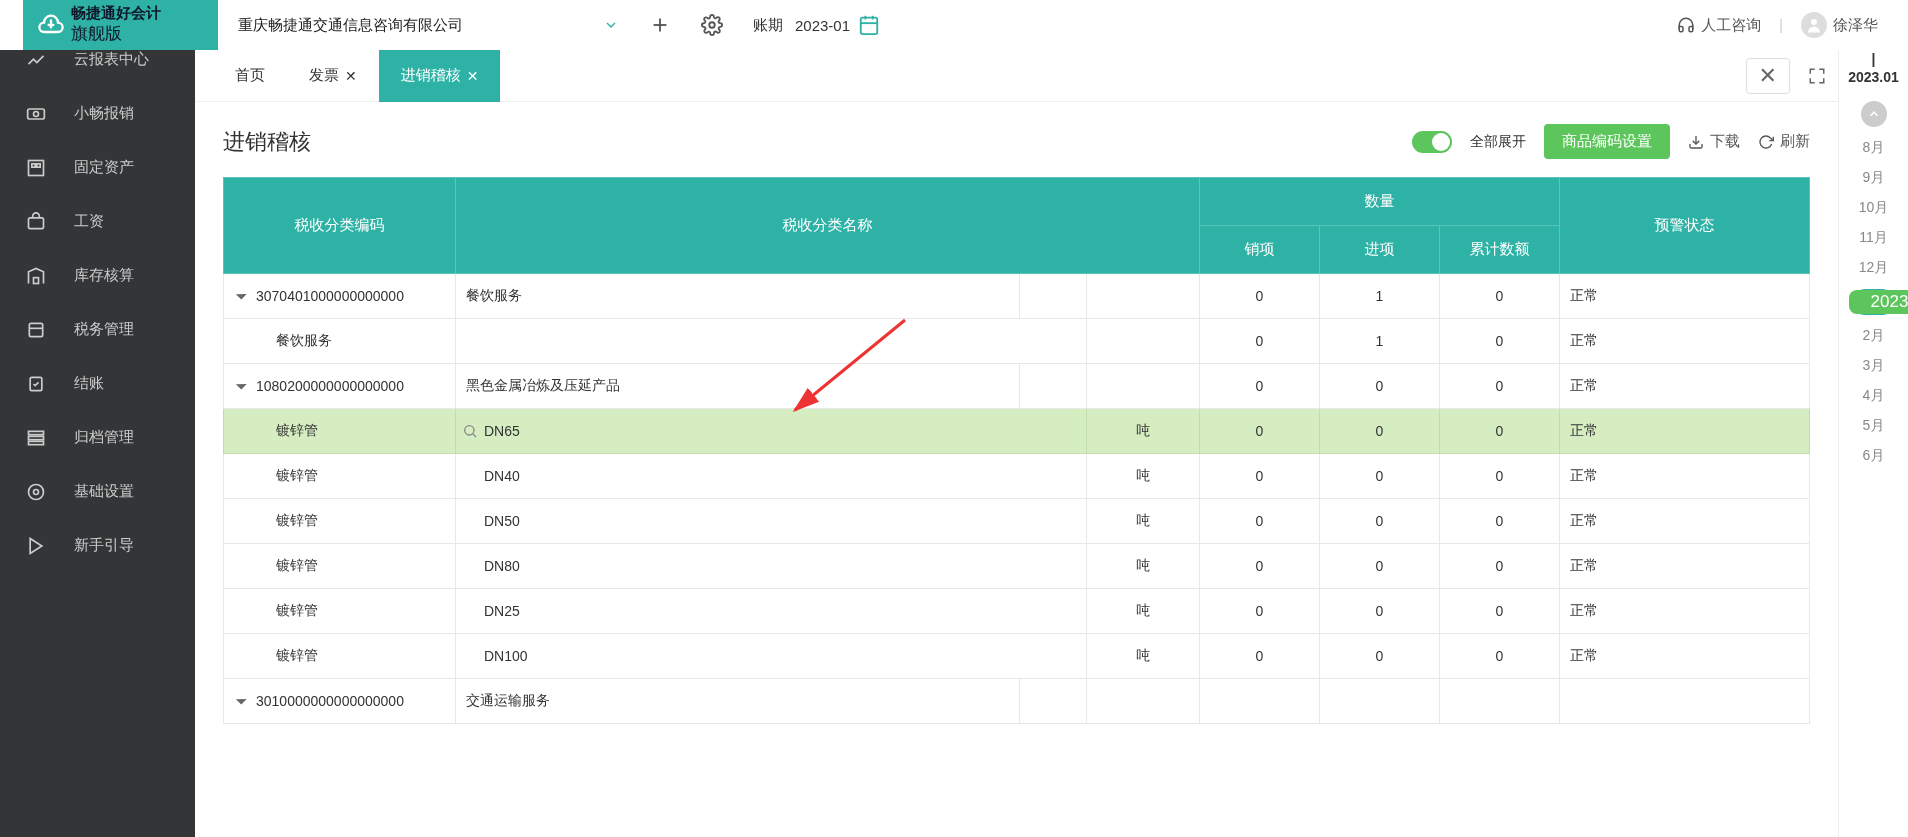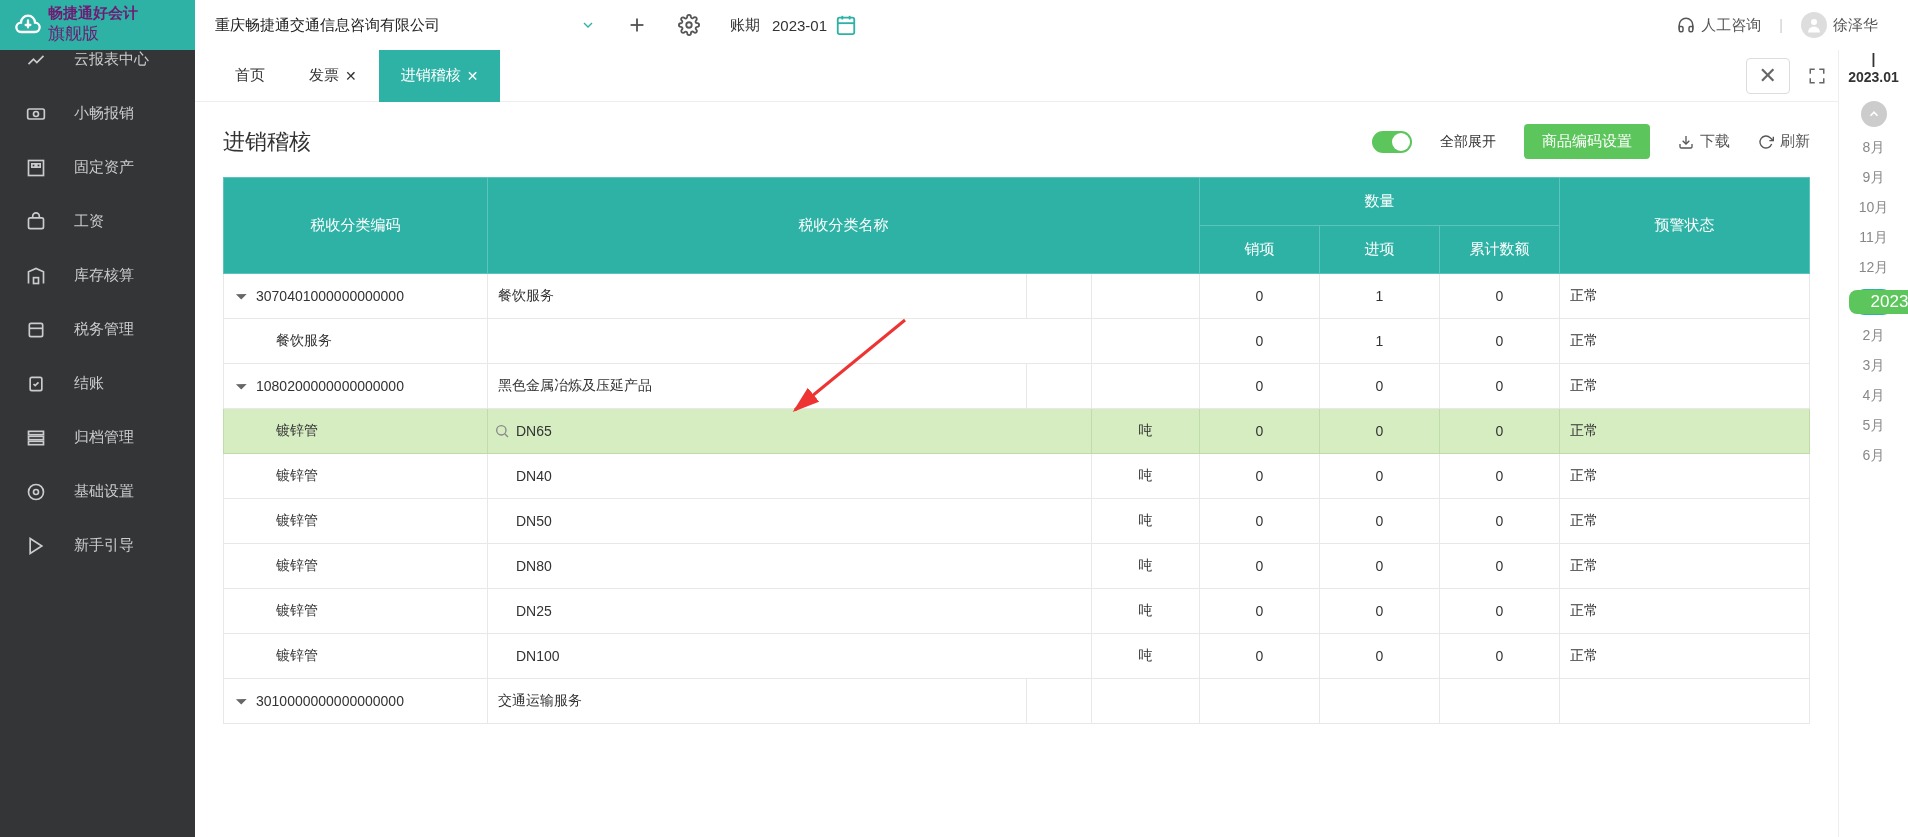--- a/index.html
+++ b/index.html
@@ -1,21 +1,21 @@
 <!DOCTYPE html>
 <html><head>
 <meta charset="utf-8">
 <style>
 * { margin: 0; padding: 0; box-sizing: border-box; }
 body { font-family: "Microsoft YaHei", Arial, sans-serif; font-size: 14px; color: #333; background: #fff; overflow: hidden; }
 .app { display: flex; height: 837px; width: 1908px; }
 
 
 .topbar { position: absolute; top: 0; left: 0; right: 0; height: 50px; background: #fff; display: flex; align-items: center; z-index: 10; }
-.logo-box { width: 195px; height: 50px; background: #2db2a5; display: flex; align-items: center; padding-left: 14px; color: #701a75; }
+.logo-box { width: 195px; height: 50px; background: #2db2a5; display: flex; align-items: center; padding-left: 14px; color: #0f172a; margin-left: 23px; }
 .logo-ic { width: 28px; height: 28px; margin-right: 6px; }
 .logo-txt { font-size: 15px; font-weight: bold; line-height: 1.1; }
 .logo-sub { font-size: 17px; }
 .company { margin-left: 20px; font-size: 15px; color: #222; display: flex; align-items: center; }
 .company .chev { margin-left: 140px; color: #2db2a5; }
 .top-ic { width: 22px; height: 22px; color: #555; cursor: pointer; }
 .top-ic-wrap { margin-left: 30px; display: flex; align-items: center; }
 .period-lbl { margin-left: 30px; color: #333; font-size: 15px; }
 .period-val { margin-left: 12px; color: #333; font-size: 15px; }
 .period-cal { margin-left: 8px; color: #2db2a5; }
@@ -37,21 +37,21 @@
 .tabs { height: 52px; display: flex; align-items: center; padding-left: 18px; border-bottom: 1px solid #eee; }
 .tab { padding: 0 22px; height: 52px; display: flex; align-items: center; font-size: 15px; cursor: pointer; gap: 6px; justify-content: flex-end; }
 .tab.active { background: #2db2a5; color: #fff; }
 .tab .close { font-size: 14px; }
 .tabs-close { margin-left: auto; margin-right: 18px; font-size: 22px; color: #666; cursor: pointer; padding: 4px 12px; border: 1px solid #ddd; border-radius: 4px; }
 .fullscreen-ic { margin-right: 12px; color: #666; }
 
 
 .page-hdr { display: flex; align-items: center; padding: 22px 28px 18px; }
 .page-title { font-size: 22px; color: #333; }
-.hdr-actions { margin-left: auto; display: flex; align-items: center; gap: 28px; }
+.hdr-actions { margin-left: auto; display: flex; align-items: center; gap: 18px; }
 .toggle { width: 40px; height: 22px; background: #5cc55c; border-radius: 11px; position: relative; cursor: pointer; }
 .toggle::after { content: ""; position: absolute; width: 18px; height: 18px; background: #fff; border-radius: 50%; top: 2px; right: 2px; }
 .btn-primary { background: #5cc55c; color: #fff; padding: 8px 18px; border-radius: 4px; cursor: pointer; font-size: 15px; }
 .link-action { display: flex; align-items: center; gap: 6px; color: #555; cursor: pointer; font-size: 15px; }
 
 
 .table-wrap { padding: 0 28px; flex: 1; overflow: hidden; }
 table { width: 100%; border-collapse: collapse; }
 thead th { background: #2db2a5; color: #fff; font-weight: normal; padding: 14px 8px; border: 1px solid #5cc5bb; text-align: center; font-size: 15px; }
 tbody td { border: 1px solid #e8e8e8; padding: 13px 10px; font-size: 14px; }
@@ -258,21 +258,21 @@
             </svg>
           <span>刷新</span>
         </div>
       </div>
     </div>
 
     <div class="table-wrap">
       <table>
         <thead>
           <tr>
-            <th rowspan="2" style="width:264px">税收分类编码</th>
+            <th rowspan="2" style="width:232px">税收分类编码</th>
             <th rowspan="2" colspan="3">税收分类名称</th>
             <th colspan="3">数量</th>
             <th rowspan="2" style="width:250px">预警状态</th>
           </tr>
           <tr>
             <th style="width:120px">销项</th>
             <th style="width:120px">进项</th>
             <th style="width:120px">累计数额</th>
           </tr>
         </thead>

